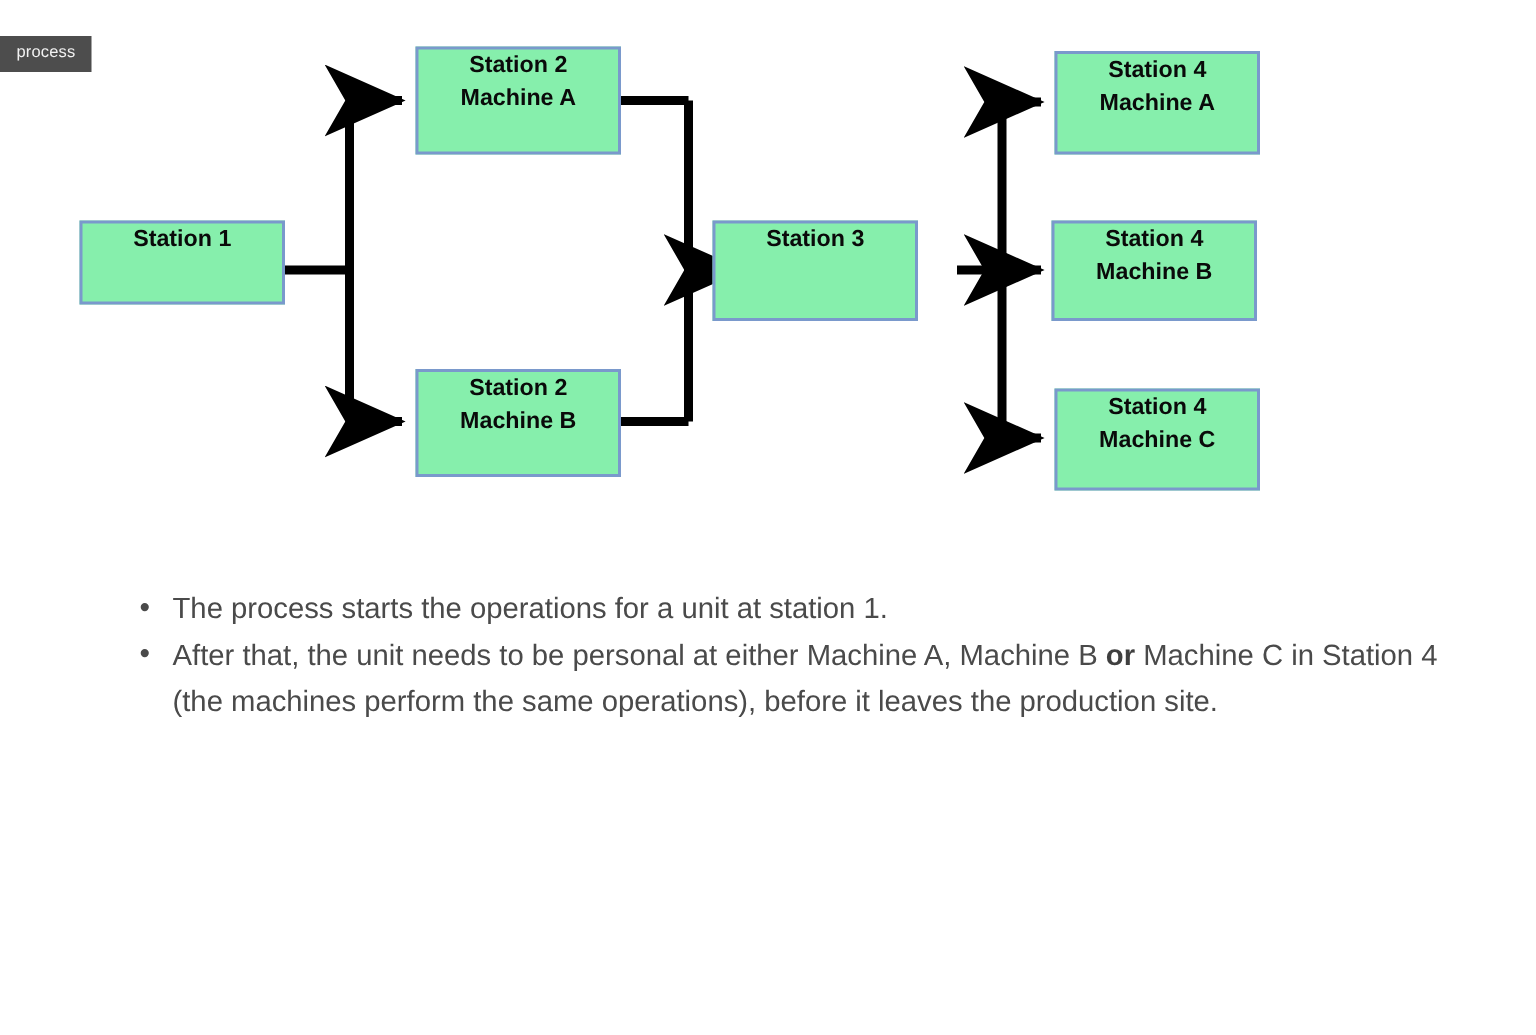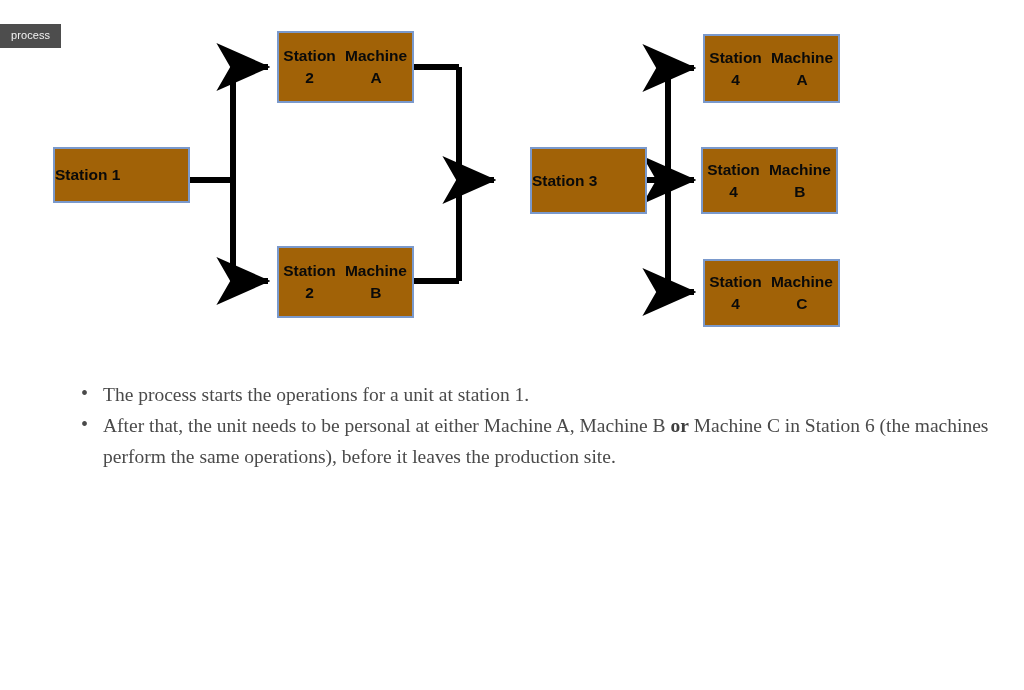--- a/index.html
+++ b/index.html
@@ -35,23 +35,24 @@
   #flowchart {
     position: absolute;
     left: 0;
     top: 0;
     width: 1024px;
     height: 360px;
   }
   .fc-box {
     position: absolute;
     box-sizing: border-box;
-    background: #a16207;
+    background: #86efac;
     border: 2px solid #7a99cc;
     display: flex;
+    flex-direction: column;
     align-items: center;
     justify-content: flex-start;
     font-family: "Liberation Sans", sans-serif;
     font-weight: bold;
     font-size: 15.5px;
     color: #0a0a0a;
     line-height: 1.42;
     text-align: center;
     z-index: 20;
   }
@@ -75,24 +76,23 @@
     font-family: "Liberation Sans", sans-serif;
     font-size: 19.5px;
     line-height: 31px;
     color: #4a4a4a;
   }
   #intro-paragraph {
     margin: 0 0 14px 0;
     width: 945px;
   }
   #bullet-list {
-    margin: 0;
+    margin: 12px;
     padding: 0 0 0 48px;
     list-style: none;
-    font-family: Liberation Serif, serif;
   }
   #bullet-list li {
     position: relative;
     margin: 0 0 0 0;
     padding: 0 0 0 22px;
   }
   #bullet-list li::before {
     content: "\2022";
     position: absolute;
     left: 0;
@@ -150,21 +150,21 @@
   <div class="fc-box" style="left:277px; top:31px;  width:137px; height:72px;">
     <span class="ln">Station 2</span>
     <span class="ln">Machine A</span>
   </div>
 
   <div class="fc-box" style="left:277px; top:246px; width:137px; height:72px;">
     <span class="ln">Station 2</span>
     <span class="ln">Machine B</span>
   </div>
 
-  <div class="fc-box" style="left:530px; top:147px; width:117px; height:67px;">
+  <div class="fc-box" style="left:475px; top:147px; width:137px; height:67px;">
     <span class="ln">Station 3</span>
   </div>
 
   <div class="fc-box" style="left:703px; top:34px;  width:137px; height:69px;">
     <span class="ln">Station 4</span>
     <span class="ln">Machine A</span>
   </div>
 
   <div class="fc-box" style="left:701px; top:147px; width:137px; height:67px;">
     <span class="ln">Station 4</span>
@@ -173,15 +173,15 @@
 
   <div class="fc-box" style="left:703px; top:259px; width:137px; height:68px;">
     <span class="ln">Station 4</span>
     <span class="ln">Machine C</span>
   </div>
 </div>
 
 <div id="prose">
   <ul id="bullet-list">
       <li><span>The process starts the operations for a unit at station 1.</span></li>
-      <li><span>After that, the unit needs to be personal at either Machine A, Machine B </span><b>or</b><span> Machine C in Station 6 (the machines perform the same operations), before it leaves the production site.</span></li>
+      <li><span>After that, the unit needs to be personal at either Machine A, Machine B </span><b>or</b><span> Machine C in Station 4 (the machines perform the same operations), before it leaves the production site.</span></li>
     </ul>
 </div>
 
 </body></html>

